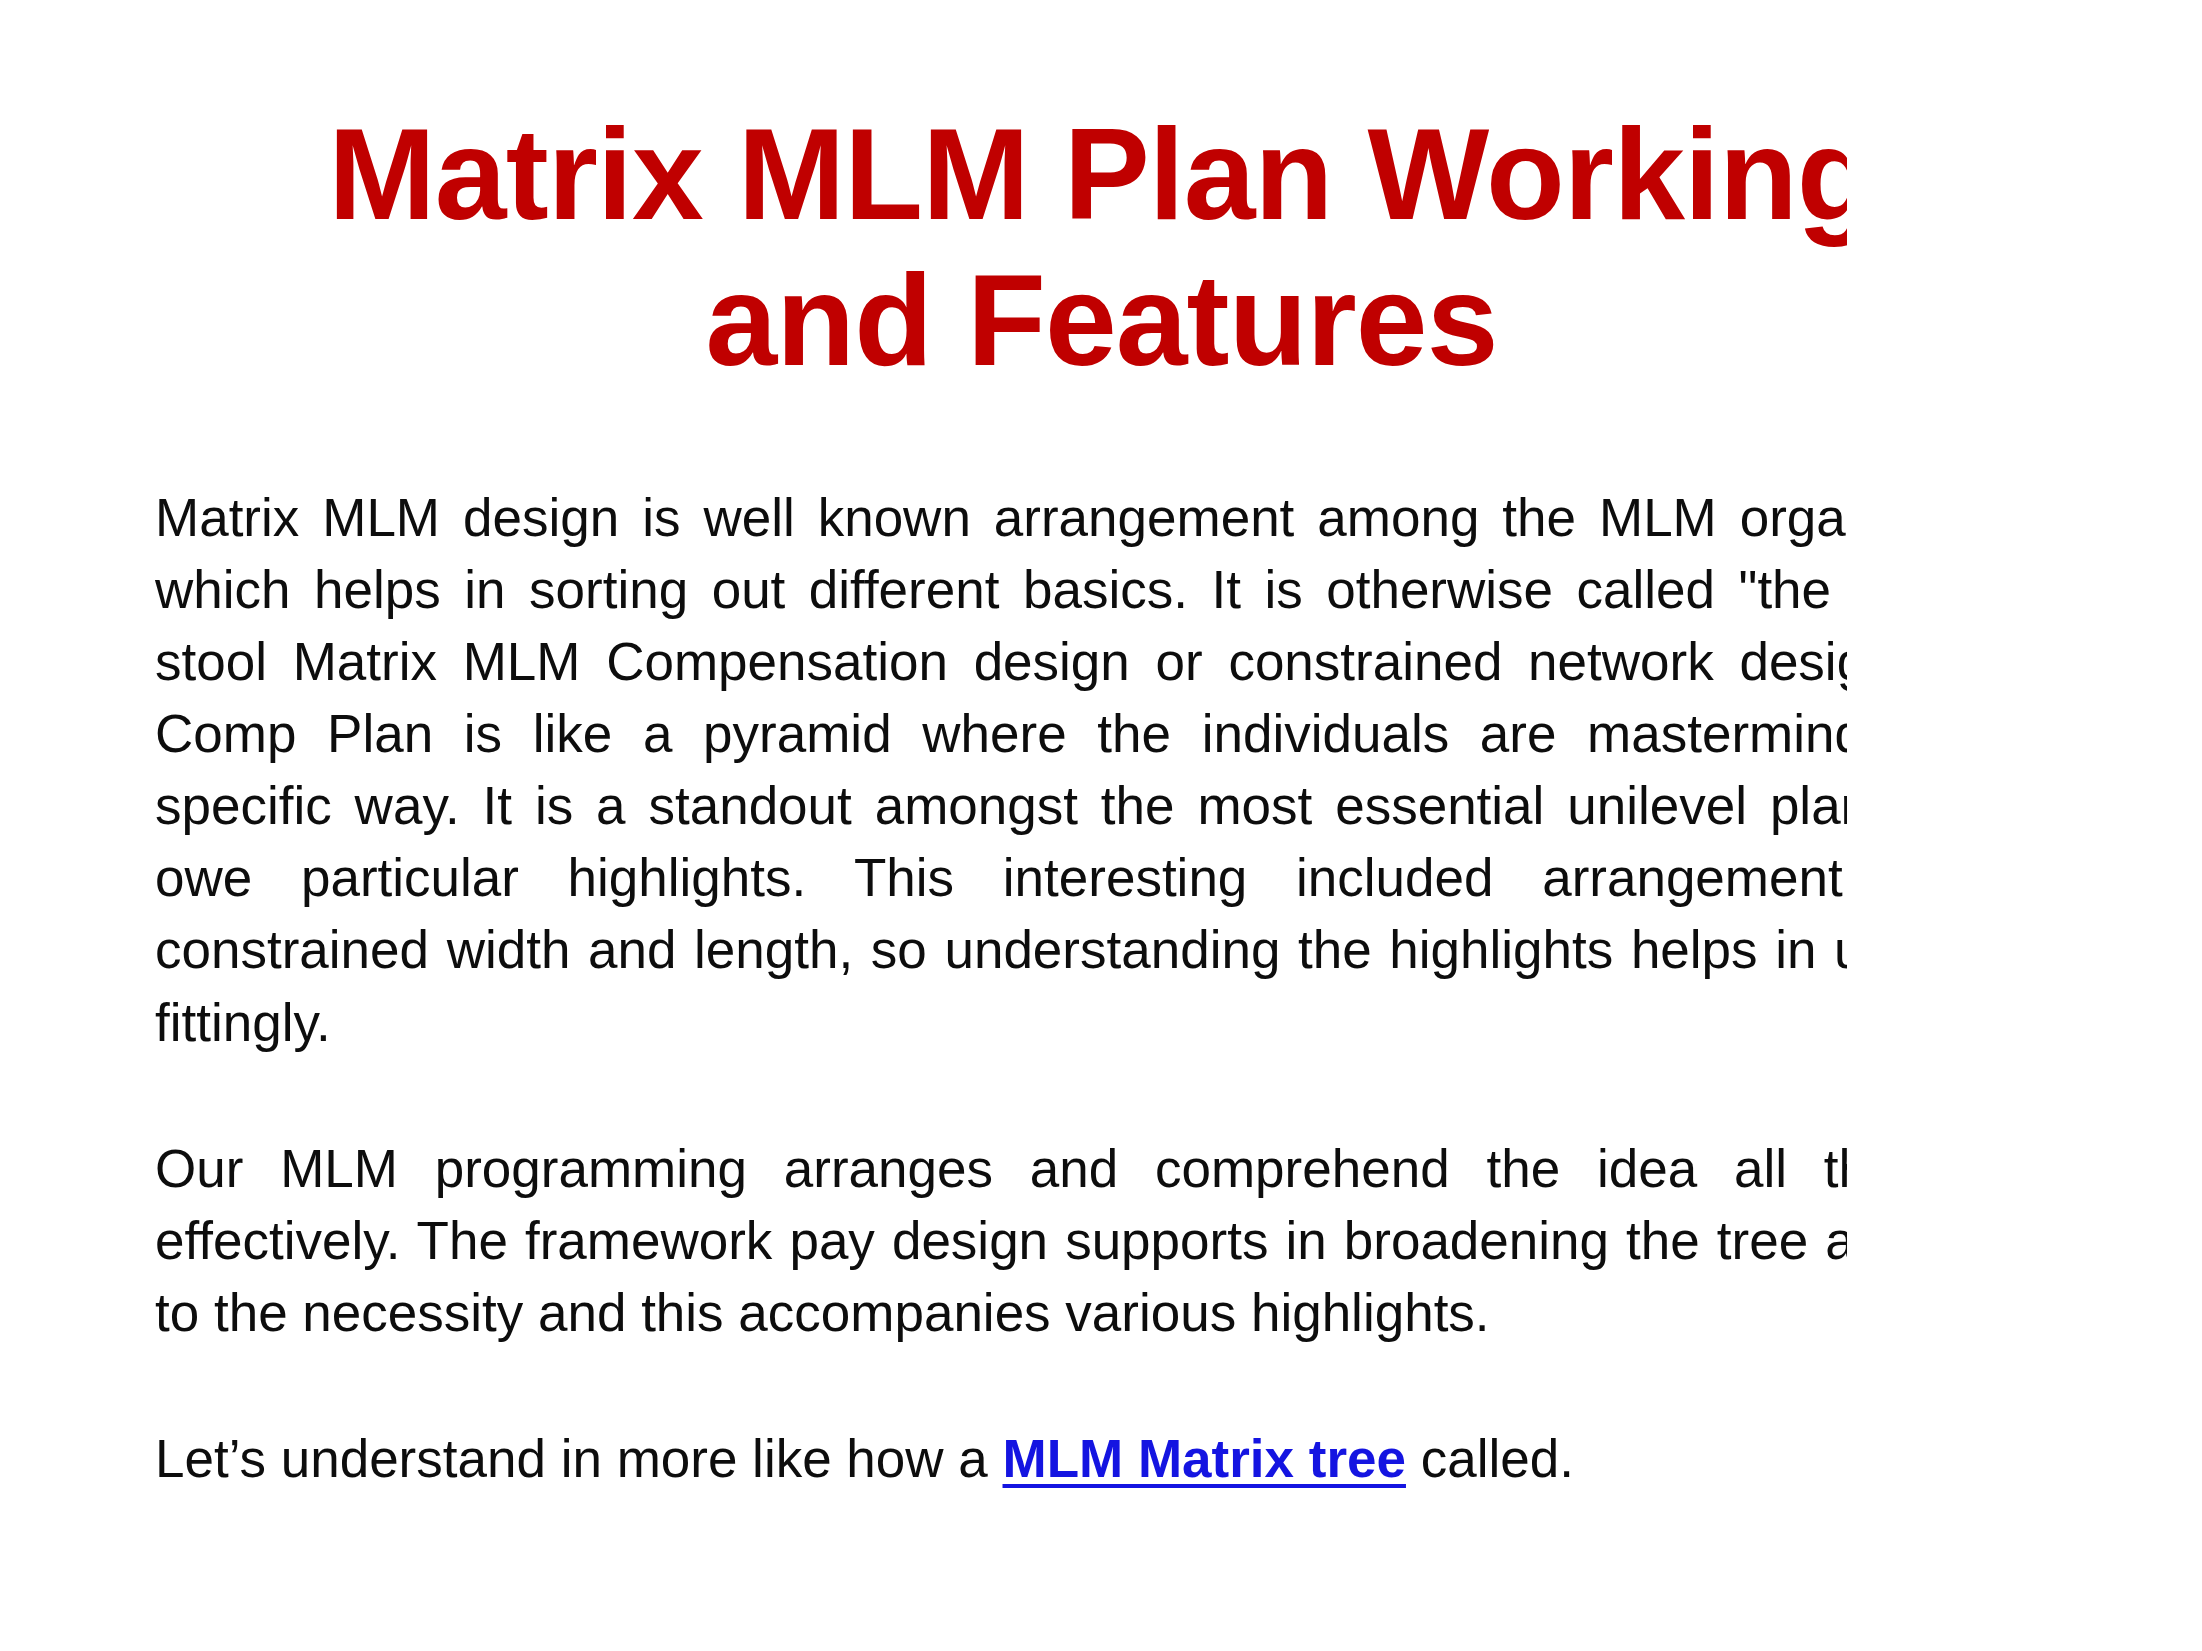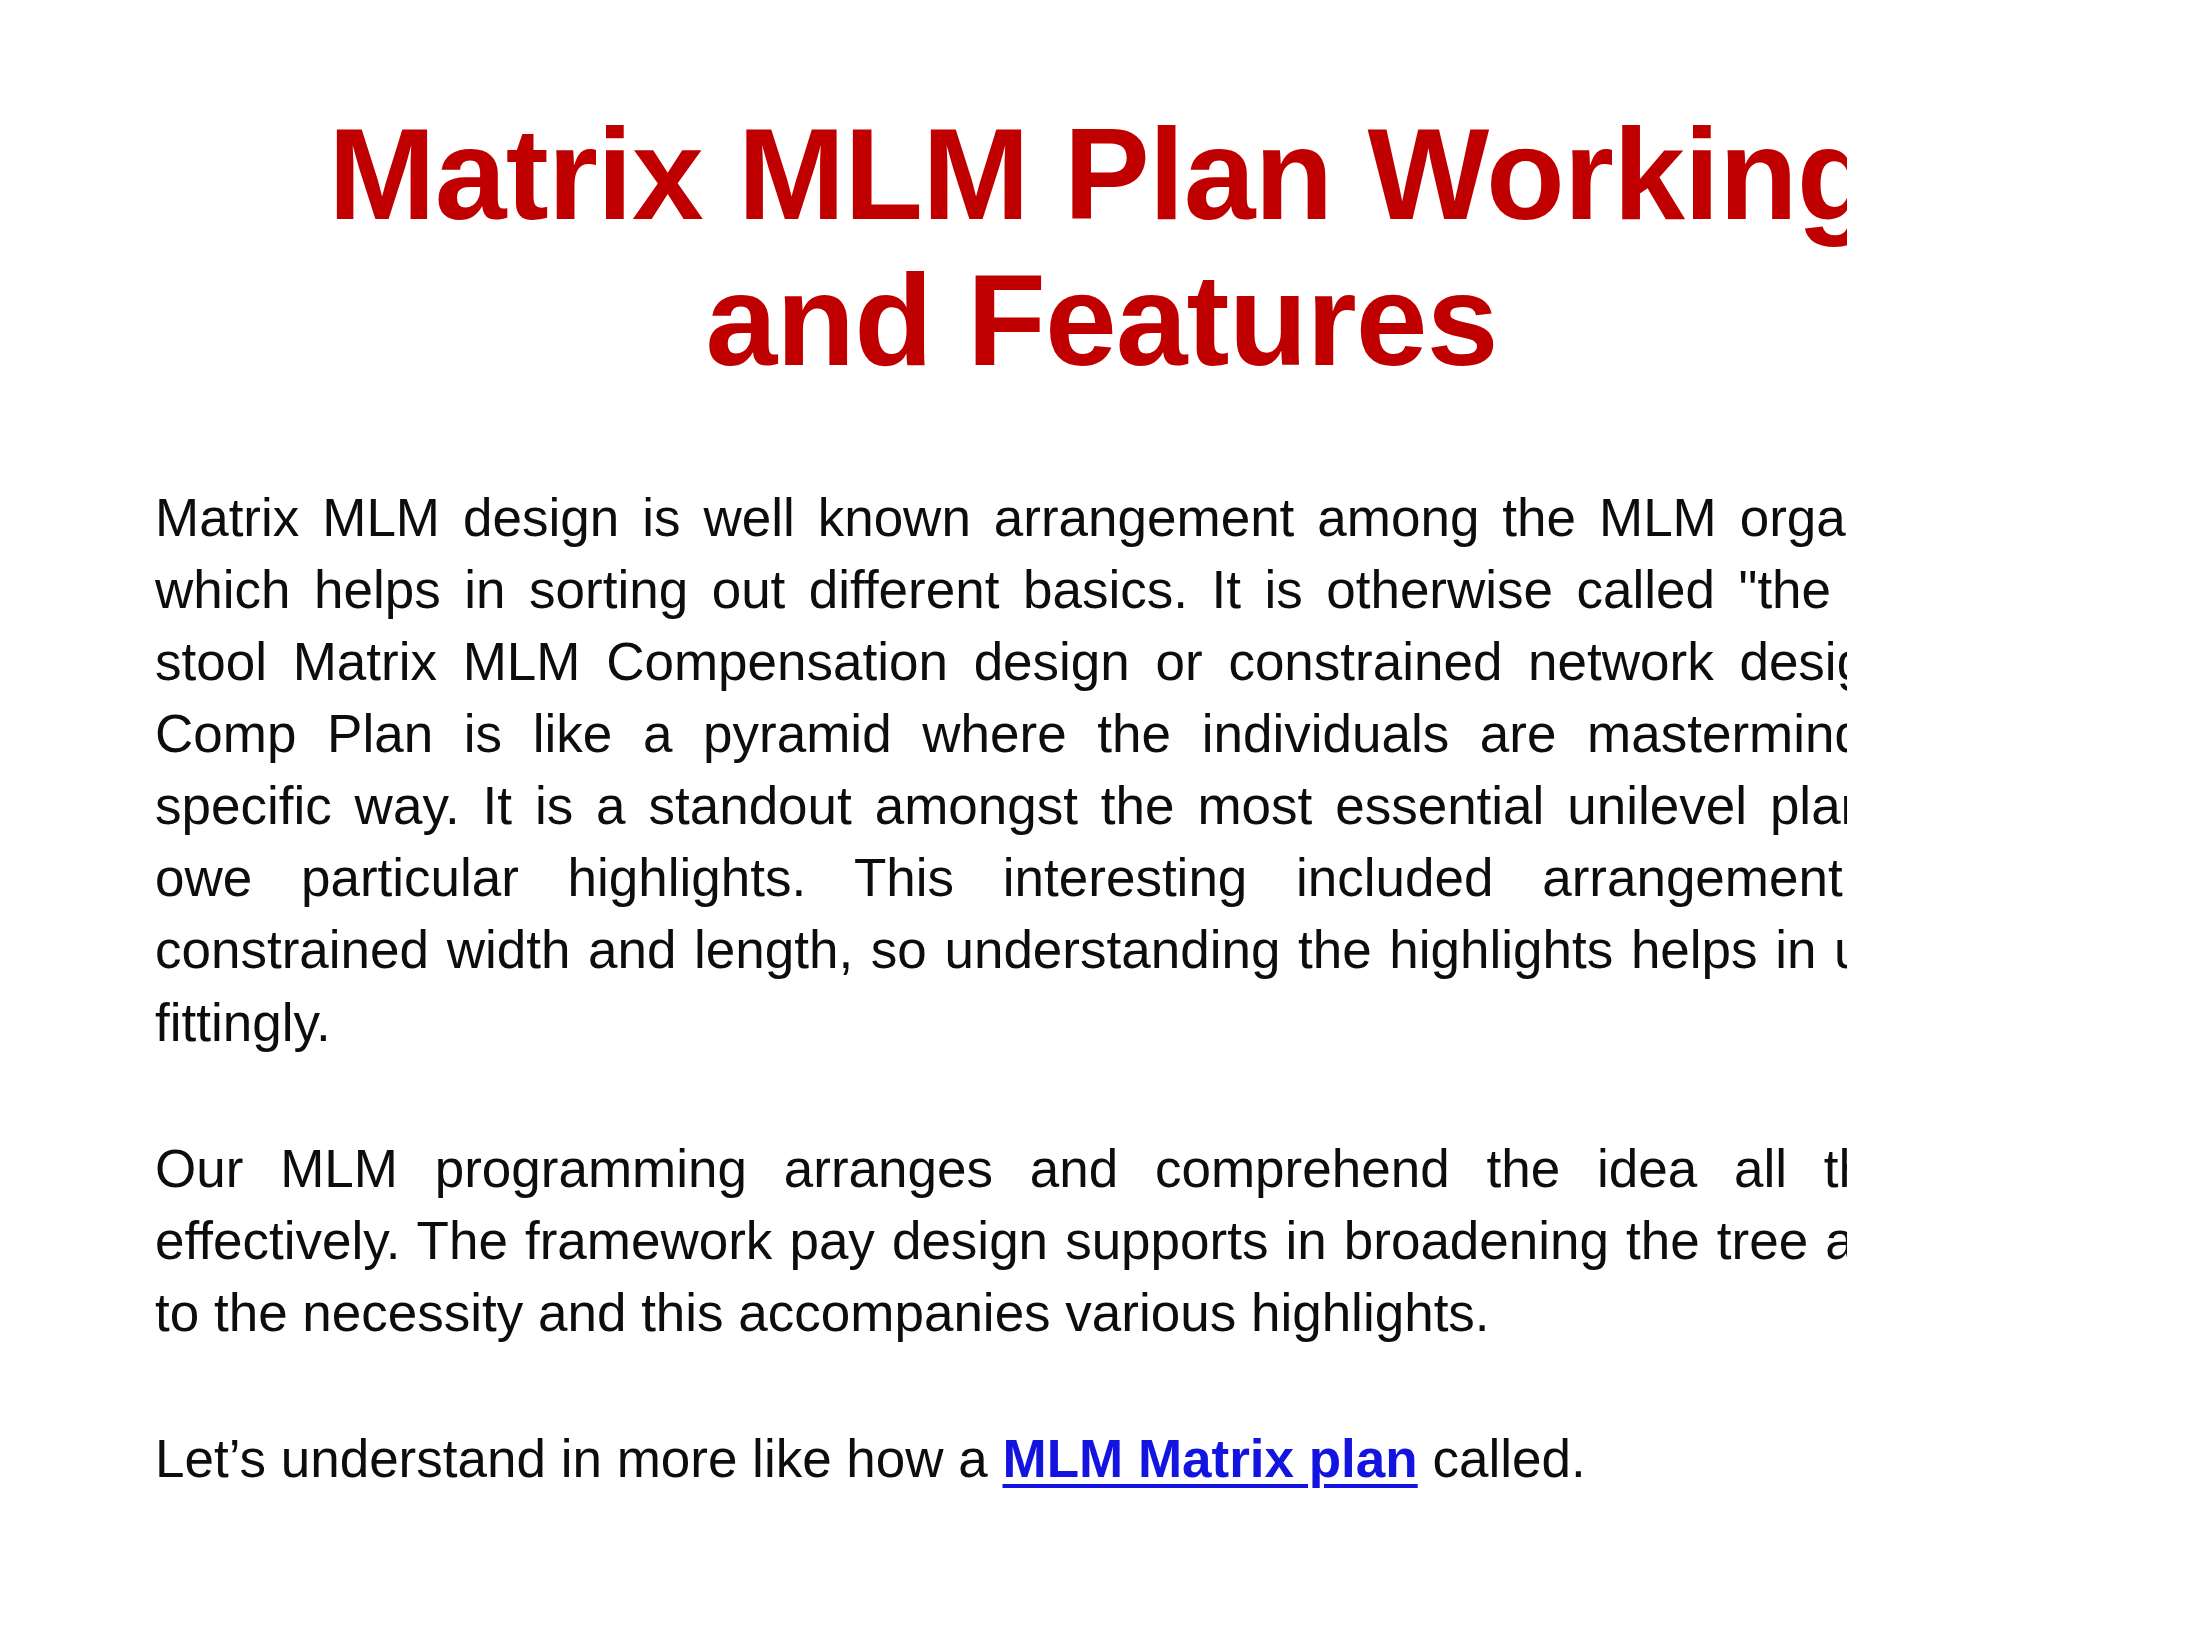--- a/index.html
+++ b/index.html
@@ -87,18 +87,18 @@
   <div class="body-block">
 
     <p class="body-par">Matrix MLM design is well known arrangement among the MLM organizations which helps in sorting out different basics. It is otherwise called "the stepping stool Matrix MLM Compensation design or constrained network design". Grid Comp Plan is like a pyramid where the individuals are masterminded in a specific way. It is a standout amongst the most essential unilevel plans which owe particular highlights. This interesting included arrangement has a constrained width and length, so understanding the highlights helps in utilizing it fittingly.</p>
 
     <div class="par-gap"></div>
 
     <p class="body-par">Our MLM programming arranges and comprehend the idea all the more effectively. The framework pay design supports in broadening the tree according to the necessity and this accompanies various highlights.</p>
 
     <div class="par-gap"></div>
 
-    <p class="body-par last-left"><span>Let’s understand in more like how a </span><a class="link">MLM Matrix plan</a><span> called.</span></p>
+    <p class="body-par last-left"><span>Let’s understand in more like how a </span><a class="link">MLM Matrix tree</a><span> called.</span></p>
 
   </div>
 
 </div>
 
 
 </body></html>

